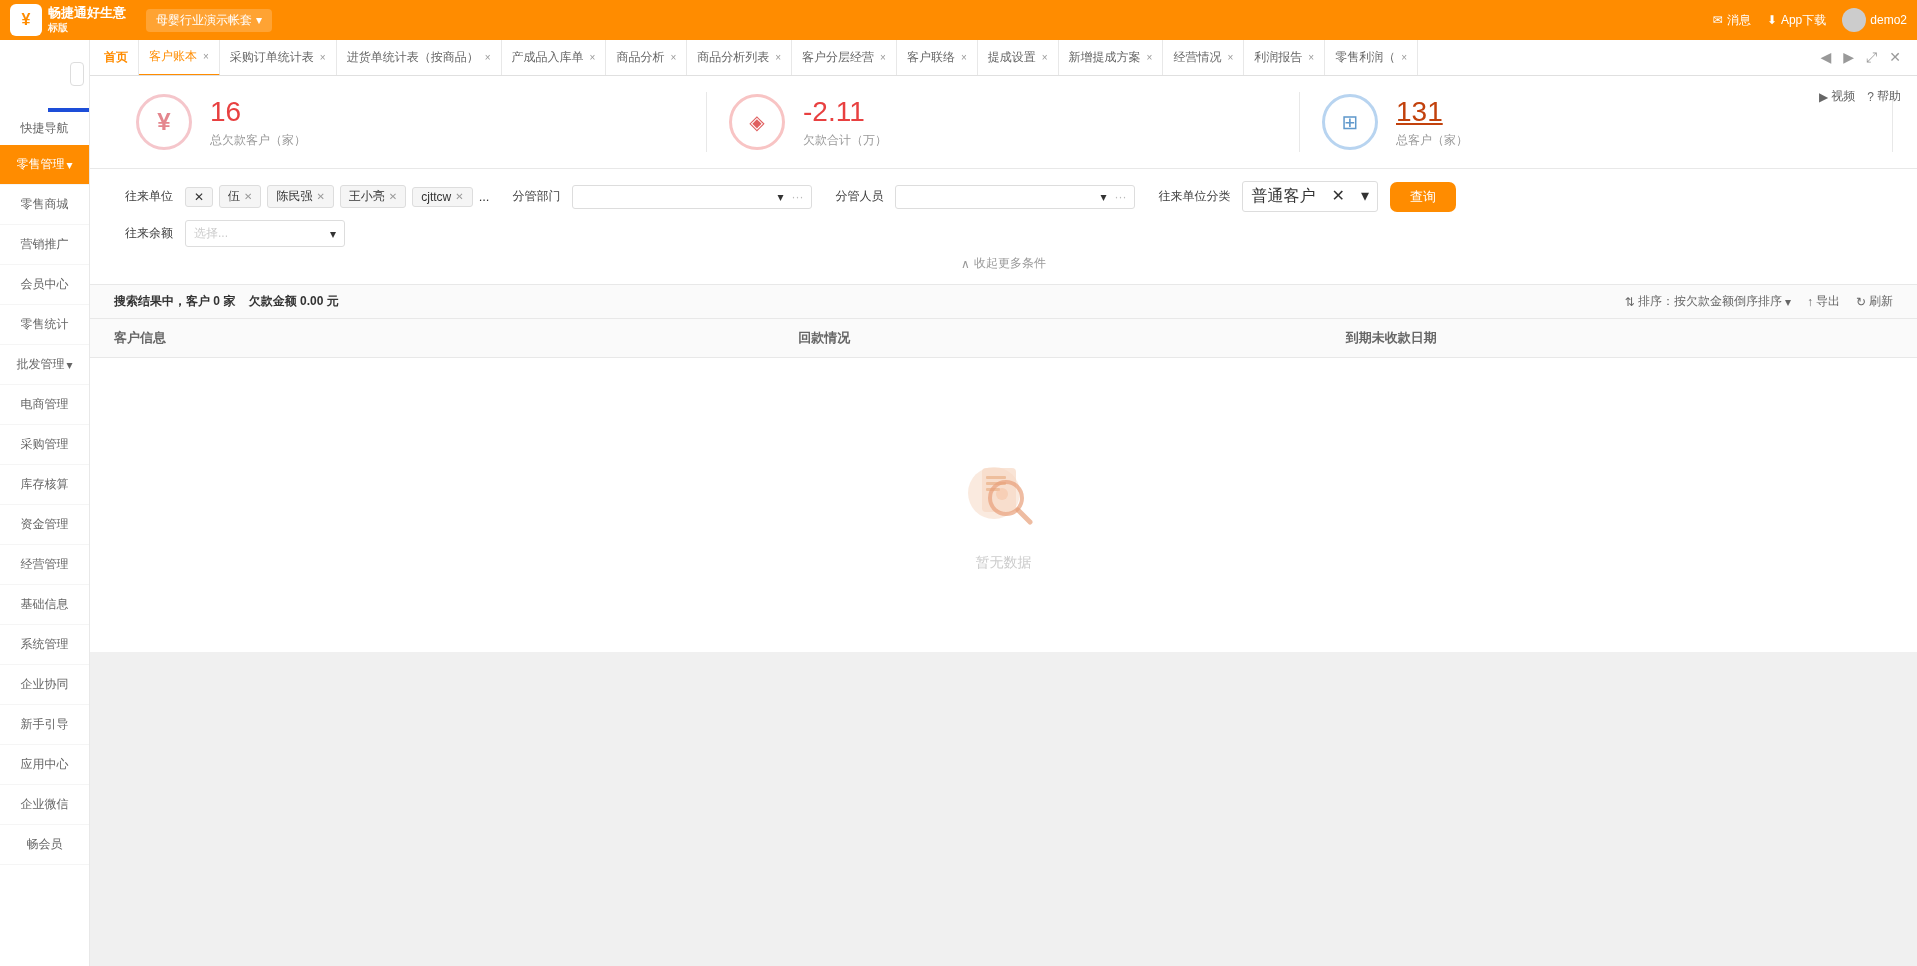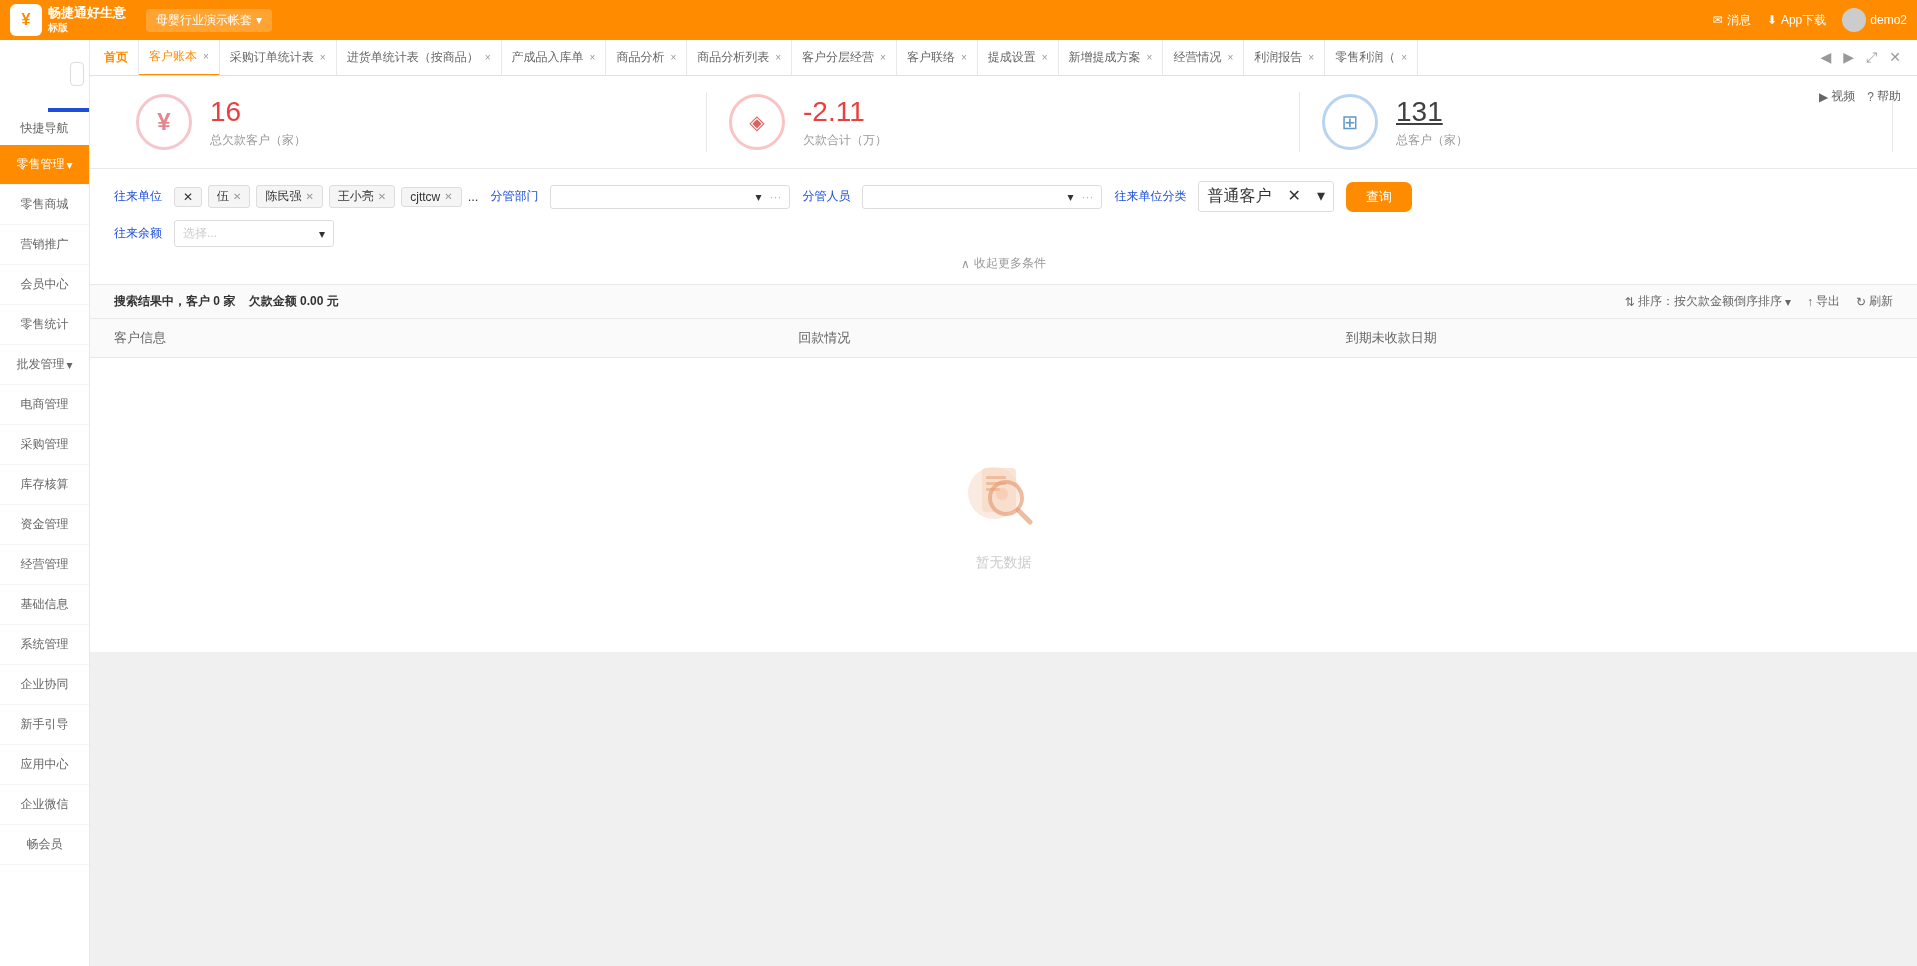--- a/index.html
+++ b/index.html
@@ -47,48 +47,48 @@
     .stat-item { flex: 1; display: flex; align-items: center; gap: 16px; padding: 0 20px; border-right: 1px solid #e8e8e8; }
     .stat-item:last-child { border-right: none; }
     .stat-icon { width: 60px; height: 60px; display: flex; align-items: center; justify-content: center; }
     .stat-icon-circle { width: 56px; height: 56px; border-radius: 50%; border: 3px solid; display: flex; align-items: center; justify-content: center; font-size: 22px; }
     .stat-icon-pink { border-color: #f5c6cb; color: #e4868e; }
     .stat-icon-red { border-color: #f8c4c4; color: #e06060; }
     .stat-icon-blue { border-color: #b8d4f0; color: #6099cc; }
     .stat-info { display: flex; flex-direction: column; }
     .stat-value { font-size: 28px; font-weight: normal; line-height: 1.2; }
     .stat-value.red { color: #e84040; }
-    .stat-value.black { color: #404040; text-decoration: underline; }
+    .stat-value.black { color: #c2410c; text-decoration: underline; }
     .stat-label { font-size: 12px; color: #999; margin-top: 4px; }
     .stat-top-right { position: absolute; right: 16px; top: 12px; display: flex; gap: 12px; font-size: 12px; color: #666; }
     .stat-top-right span { cursor: pointer; display: flex; align-items: center; gap: 3px; }
 
     
     .filter-area { background: #fff; padding: 12px 24px; border-bottom: 1px solid #e8e8e8; }
     .filter-row { display: flex; align-items: center; gap: 12px; margin-bottom: 8px; flex-wrap: wrap; }
-    .filter-label { font-size: 12px; color: #1d4ed8; white-space: nowrap; }
+    .filter-label { font-size: 12px; color: #404040; white-space: nowrap; margin-left: 11px; }
     .filter-tags { display: flex; align-items: center; gap: 6px; flex-wrap: wrap; }
     .filter-tag { display: flex; align-items: center; gap: 4px; background: #f5f5f5; border: 1px solid #ddd; border-radius: 3px; padding: 2px 8px; font-size: 12px; color: #333; }
     .filter-tag .tag-close { color: #999; cursor: pointer; font-size: 10px; }
     .filter-select { display: flex; align-items: center; gap: 4px; border: 1px solid #ddd; border-radius: 3px; padding: 4px 8px; font-size: 12px; min-width: 160px; cursor: pointer; background: #fff; }
     .filter-select-wide { min-width: 240px; }
     .filter-category-tag { display: flex; align-items: flex-start; gap: 16px; border: 1px solid #ddd; border-radius: 3px; padding: 4px 8px; font-size: 16px; background: #fff; }
     .collapse-btn { display: flex; align-items: center; gap: 4px; color: #999; font-size: 12px; cursor: pointer; justify-content: center; margin-top: 4px; }
 
     
     .results-bar { background: #fafafa; padding: 8px 24px; border-bottom: 1px solid #e8e8e8; display: flex; align-items: center; justify-content: space-between; }
     .results-info { font-size: 12px; color: #666; }
     .results-info span { color: #333; font-weight: bold; }
     .results-actions { display: flex; align-items: center; gap: 16px; font-size: 12px; color: #666; }
     .results-actions span { cursor: pointer; display: flex; align-items: center; gap: 3px; }
     .sort-select { display: flex; align-items: center; gap: 4px; cursor: pointer; }
 
     
     .table-area { background: #fff; }
-    .table-header { display: flex; align-items: center; padding: 10px 24px; border-bottom: 1px solid #e8e8e8; font-size: 13px; color: #666; font-weight: normal; background: #fafafa; }
+    .table-header { display: flex; align-items: center; padding: 10px 24px; border-bottom: 1px solid #e8e8e8; font-size: 13px; color: #666; font-weight: bold; background: #fafafa; }
     .col-customer { flex: 2.5; }
     .col-debt { flex: 3; }
     .col-repayment { flex: 2; }
     .col-date { flex: 2; }
 
     
     .empty-state { display: flex; flex-direction: column; align-items: center; justify-content: center; padding: 80px 0; }
     .empty-icon { width: 100px; height: 100px; margin-bottom: 16px; }
     .empty-text { font-size: 14px; color: #ccc; }
 

